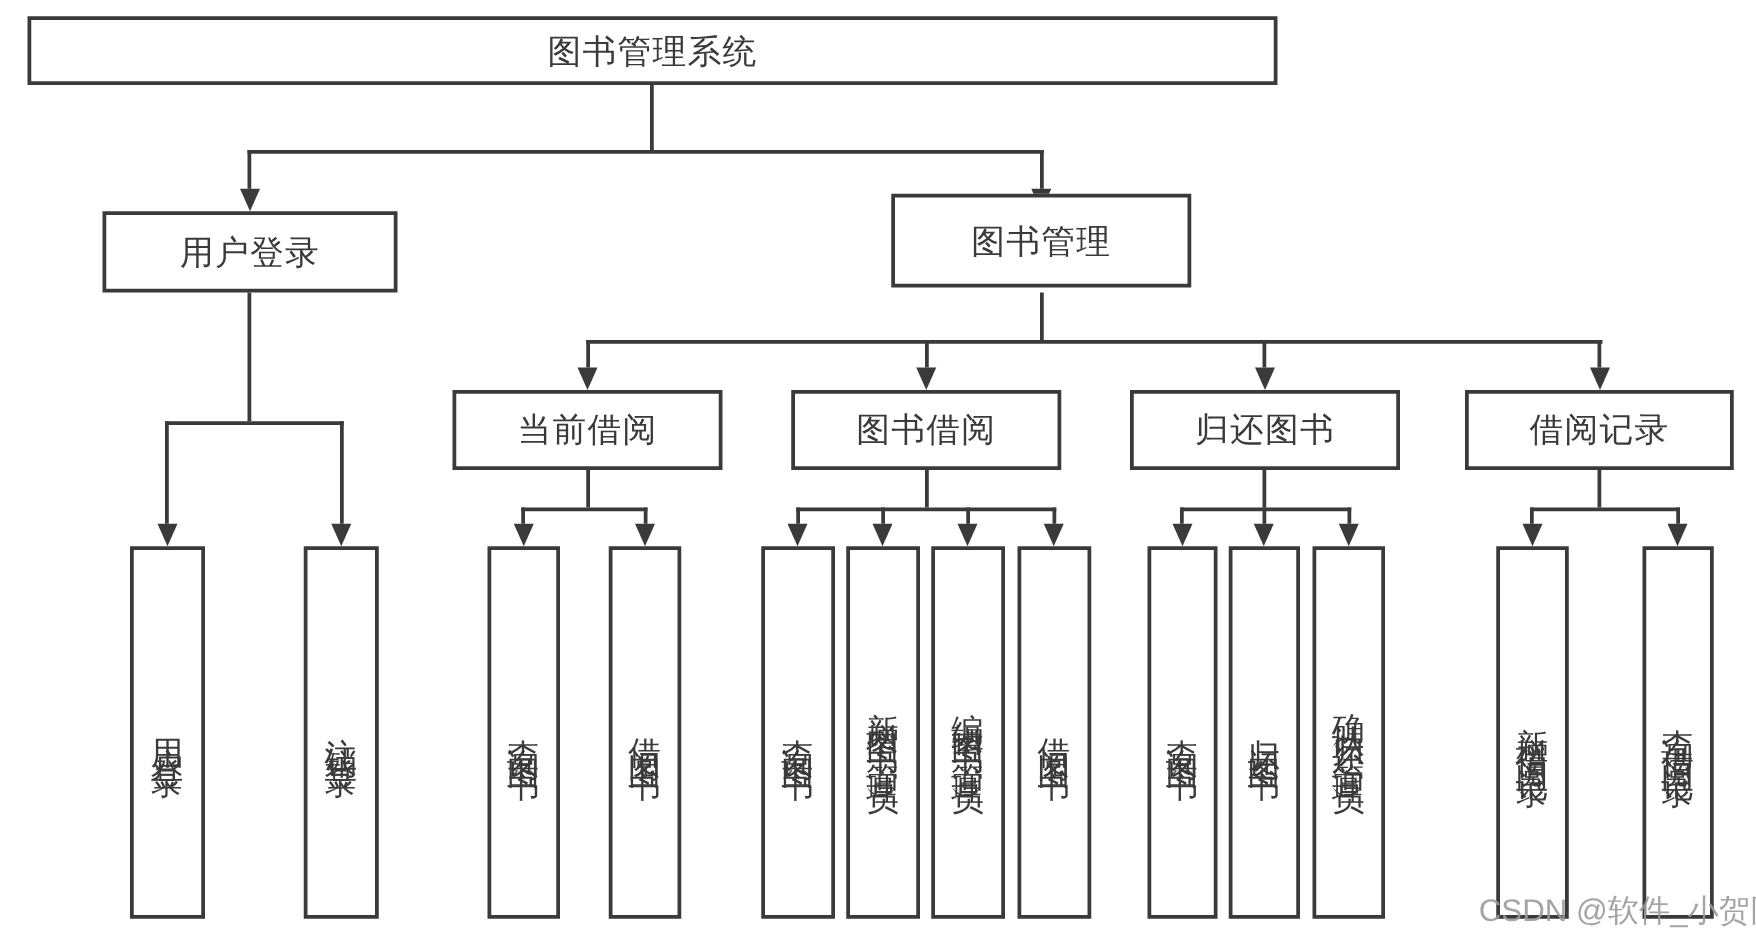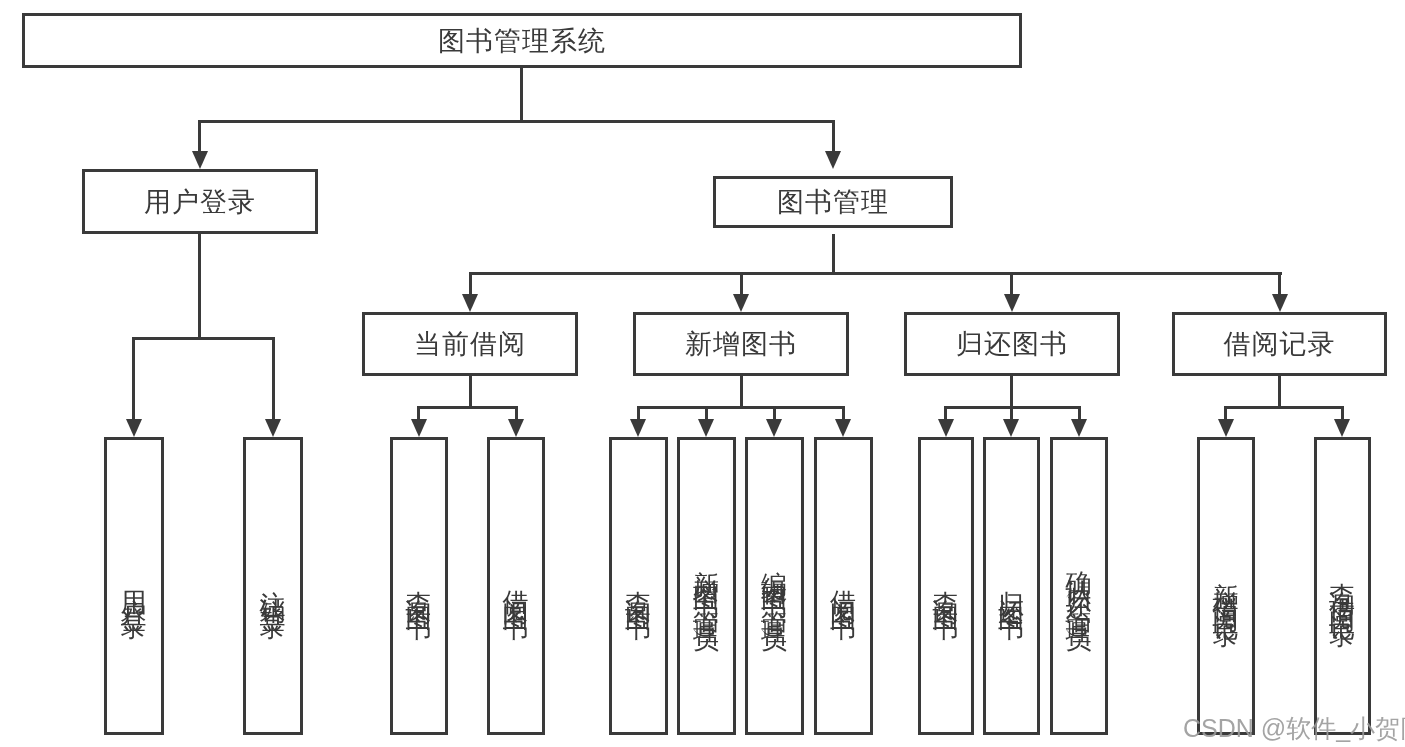--- a/index.html
+++ b/index.html
@@ -40,21 +40,21 @@
   <div class="vline" style="left:520px;top:68px;height:52px;"></div>
   <div class="hline" style="left:198px;top:120px;width:637px;"></div>
   <div class="vline" style="left:198px;top:120px;height:31px;"></div>
   <div class="ahead" style="left:192px;top:151px;"></div>
   <div class="vline" style="left:832px;top:120px;height:31px;"></div>
   <div class="ahead" style="left:825px;top:151px;"></div>
 
   <div class="box" style="left:82px;top:169px;width:236px;height:65px;">
     <span>用户登录</span>
   </div>
-  <div class="box" style="left:713px;top:176px;width:240px;height:52px;">
+  <div class="box" style="left:713px;top:155px;width:240px;height:75px;">
     <span>图书管理</span>
   </div>
 
   <div class="vline" style="left:198px;top:234px;height:103px;"></div>
   <div class="hline" style="left:132px;top:337px;width:143px;"></div>
   <div class="vline" style="left:132px;top:337px;height:82px;"></div>
   <div class="ahead" style="left:126px;top:419px;"></div>
   <div class="vline" style="left:272px;top:337px;height:82px;"></div>
   <div class="ahead" style="left:265px;top:419px;"></div>
 
@@ -66,21 +66,21 @@
   <div class="ahead" style="left:733px;top:294px;"></div>
   <div class="vline" style="left:1010px;top:272px;height:22px;"></div>
   <div class="ahead" style="left:1004px;top:294px;"></div>
   <div class="vline" style="left:1278px;top:272px;height:22px;"></div>
   <div class="ahead" style="left:1272px;top:294px;"></div>
 
   <div class="box" style="left:362px;top:312px;width:216px;height:64px;">
     <span>当前借阅</span>
   </div>
   <div class="box" style="left:633px;top:312px;width:216px;height:64px;">
-    <span>新增图书</span>
+    <span>图书借阅</span>
   </div>
   <div class="box" style="left:904px;top:312px;width:216px;height:64px;">
     <span>归还图书</span>
   </div>
   <div class="box" style="left:1172px;top:312px;width:215px;height:64px;">
     <span>借阅记录</span>
   </div>
 
   <div class="vline" style="left:469px;top:376px;height:30px;"></div>
   <div class="hline" style="left:417px;top:406px;width:101px;"></div>

